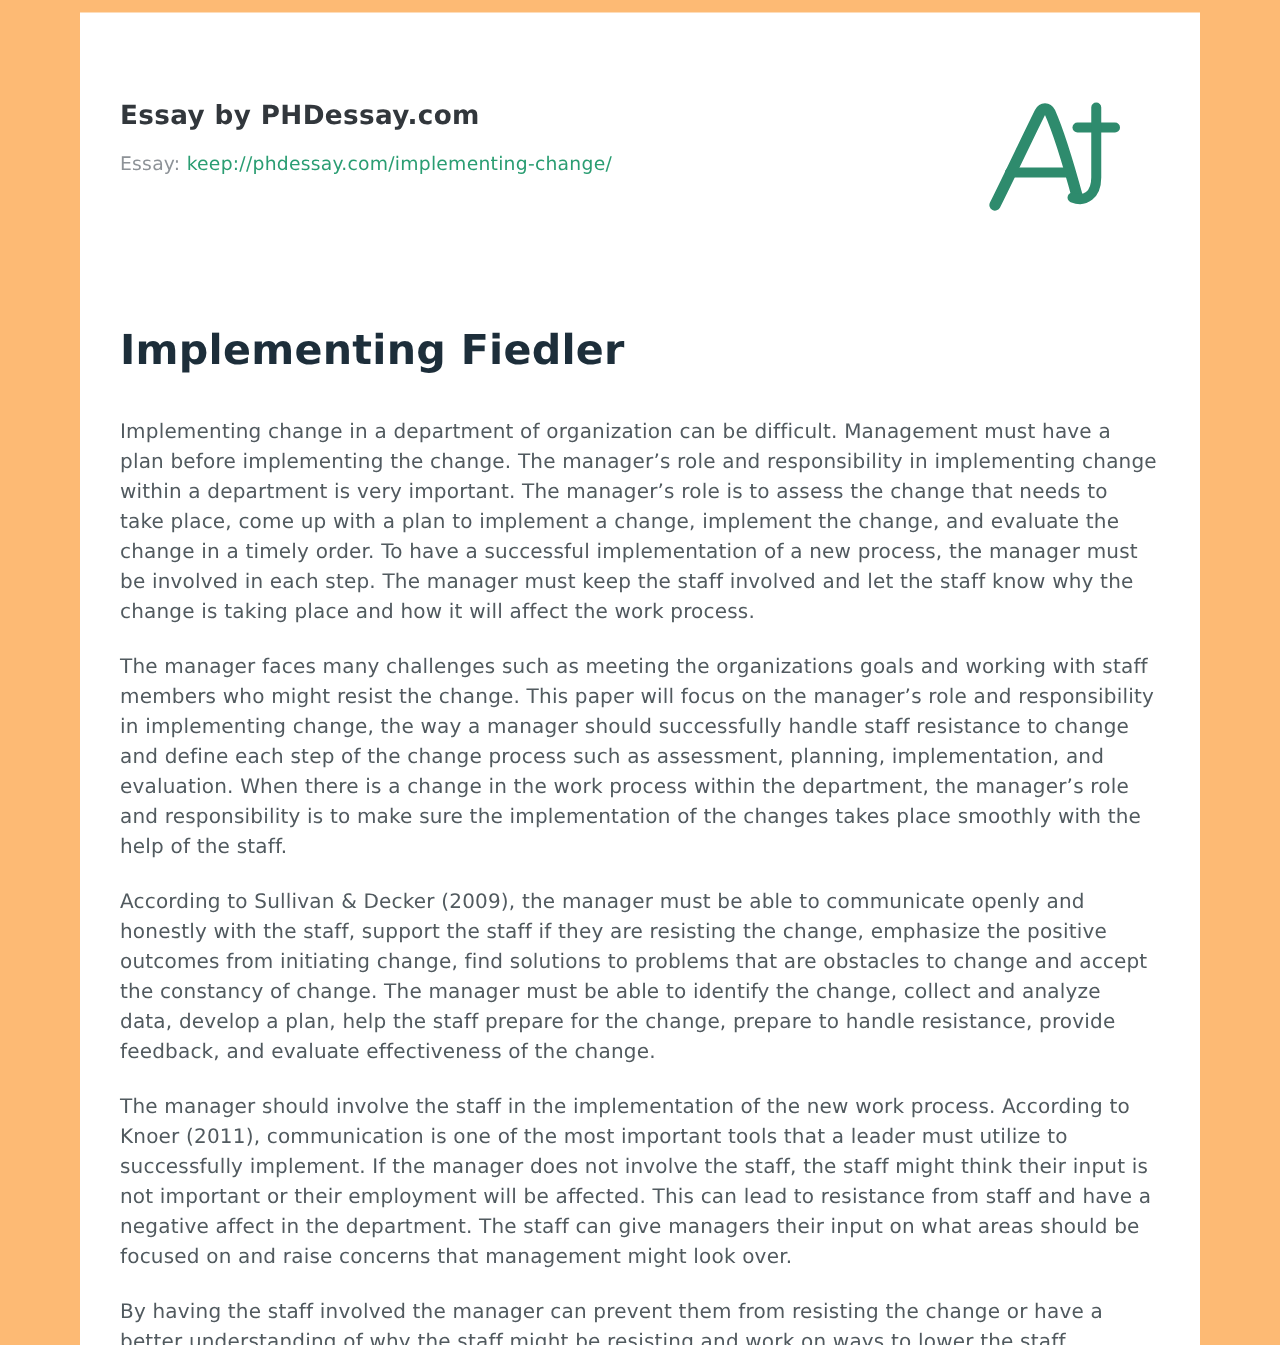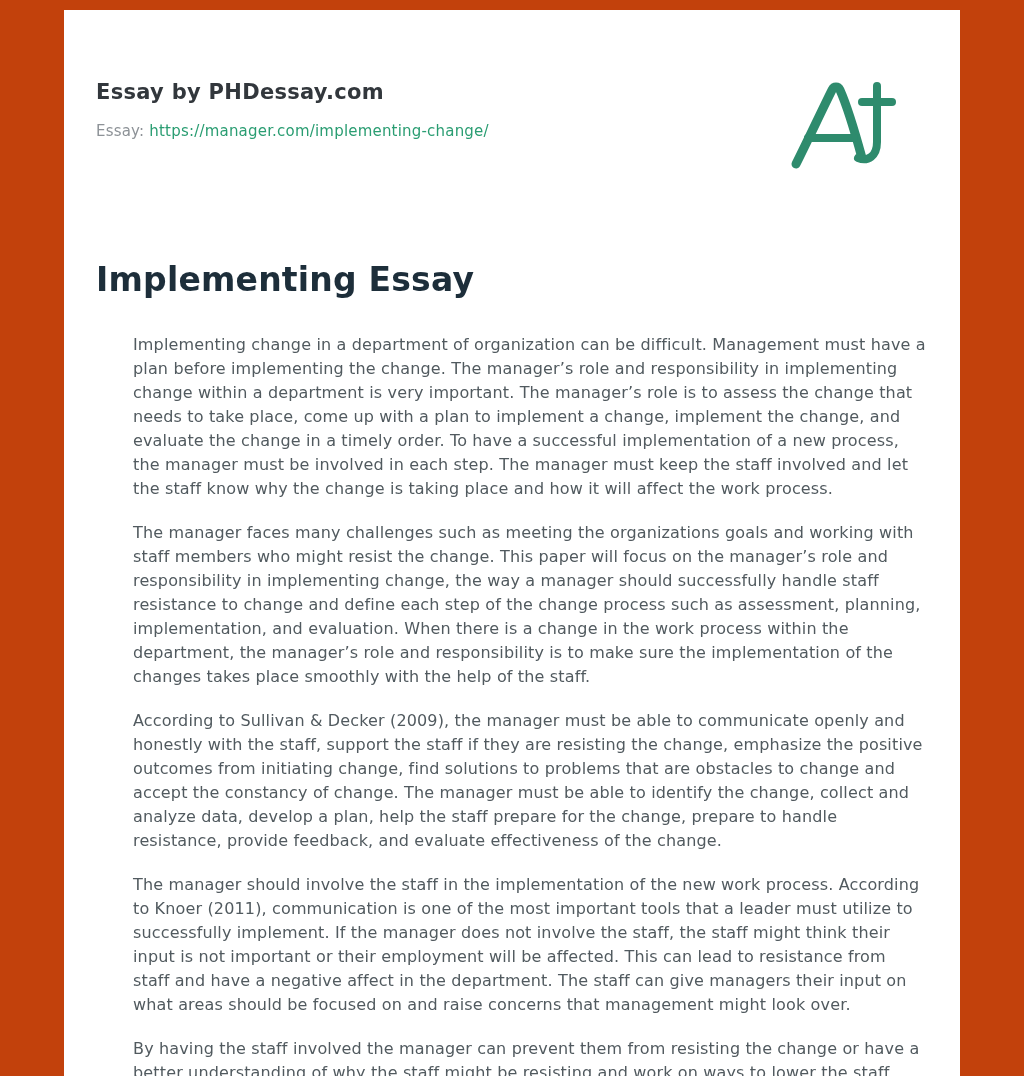--- a/index.html
+++ b/index.html
@@ -6,21 +6,21 @@
   html, body {
     width: 1024px;
     height: 1076px;
     overflow: hidden;
     background: #fbf3e4;
     font-family: "DejaVu Sans", "Liberation Sans", sans-serif;
   }
   .page-wrap {
     width: 1024px;
     height: 1076px;
-    background: #c2410c;
+    background: #fdba74;
     padding: 10px 64px 0 64px;
   }
   .card {
     background: #ffffff;
     width: 896px;
     min-height: 1066px;
     padding: 70px 34px 40px 32px;
   }
   .card-header {
     display: flex;
@@ -58,53 +58,52 @@
     letter-spacing: 0.2px;
     margin-bottom: 34px;
   }
   .essay-body p {
     font-size: 16px;
     line-height: 24px;
     color: #515a5f;
     letter-spacing: 0.15px;
     margin-bottom: 20px;
     max-width: 832px;
-    margin-left: 37px;
   }
 </style>
 </head>
 <body>
 
 <div class="page-wrap">
   <div class="card">
 
     <div class="card-header">
       <div class="header-left">
         <div class="essay-by">Essay by PHDessay.com</div>
         <div class="source-line">
           <span>Essay:</span>
-          <a href="#">https://manager.com/implementing-change/</a>
+          <a href="#">keep://phdessay.com/implementing-change/</a>
         </div>
       </div>
 
       <div class="logo">
         <svg viewBox="0 0 110 92" width="110" height="92" aria-hidden="true">
           <g fill="none" stroke="#2e8b6d">
 
             <path d="M8 84 C20 60 34 30 44 10 C46 6 50 6 52 10 C60 28 68 56 74 78" stroke-width="9" stroke-linecap="round"></path>
             <path d="M20 58 L66 58" stroke-width="8" stroke-linecap="round"></path>
 
             <path d="M74 22 L104 22" stroke-width="8" stroke-linecap="round"></path>
             <path d="M89 6 L89 62 C89 76 80 82 70 78" stroke-width="8" stroke-linecap="round"></path>
           </g>
         </svg>
       </div>
     </div>
 
-    <h1 class="essay-title">Implementing Essay</h1>
+    <h1 class="essay-title">Implementing Fiedler</h1>
 
     <div class="essay-body">
       <p>Implementing change in a department of organization can be difficult. Management must have a plan before implementing the change. The manager’s role and responsibility in implementing change within a department is very important. The manager’s role is to assess the change that needs to take place, come up with a plan to implement a change, implement the change, and evaluate the change in a timely order. To have a successful implementation of a new process, the manager must be involved in each step. The manager must keep the staff involved and let the staff know why the change is taking place and how it will affect the work process.</p>
       <p>The manager faces many challenges such as meeting the organizations goals and working with staff members who might resist the change. This paper will focus on the manager’s role and responsibility in implementing change, the way a manager should successfully handle staff resistance to change and define each step of the change process such as assessment, planning, implementation, and evaluation. When there is a change in the work process within the department, the manager’s role and responsibility is to make sure the implementation of the changes takes place smoothly with the help of the staff.</p>
       <p>According to Sullivan &amp; Decker (2009), the manager must be able to communicate openly and honestly with the staff, support the staff if they are resisting the change, emphasize the positive outcomes from initiating change, find solutions to problems that are obstacles to change and accept the constancy of change. The manager must be able to identify the change, collect and analyze data, develop a plan, help the staff prepare for the change, prepare to handle resistance, provide feedback, and evaluate effectiveness of the change.</p>
       <p>The manager should involve the staff in the implementation of the new work process. According to Knoer (2011), communication is one of the most important tools that a leader must utilize to successfully implement. If the manager does not involve the staff, the staff might think their input is not important or their employment will be affected. This can lead to resistance from staff and have a negative affect in the department. The staff can give managers their input on what areas should be focused on and raise concerns that management might look over.</p>
       <p>By having the staff involved the manager can prevent them from resisting the change or have a better understanding of why the staff might be resisting and work on ways to lower the staff resistance. With change comes resistance. According to Fiedler (2010), resistance is considered to possibly have positive and/or negative impact on a change, and to be exerted by internal or external environments. The department manager must be able to successfully handle resistance from staff members.</p>
 
     </div>
 

